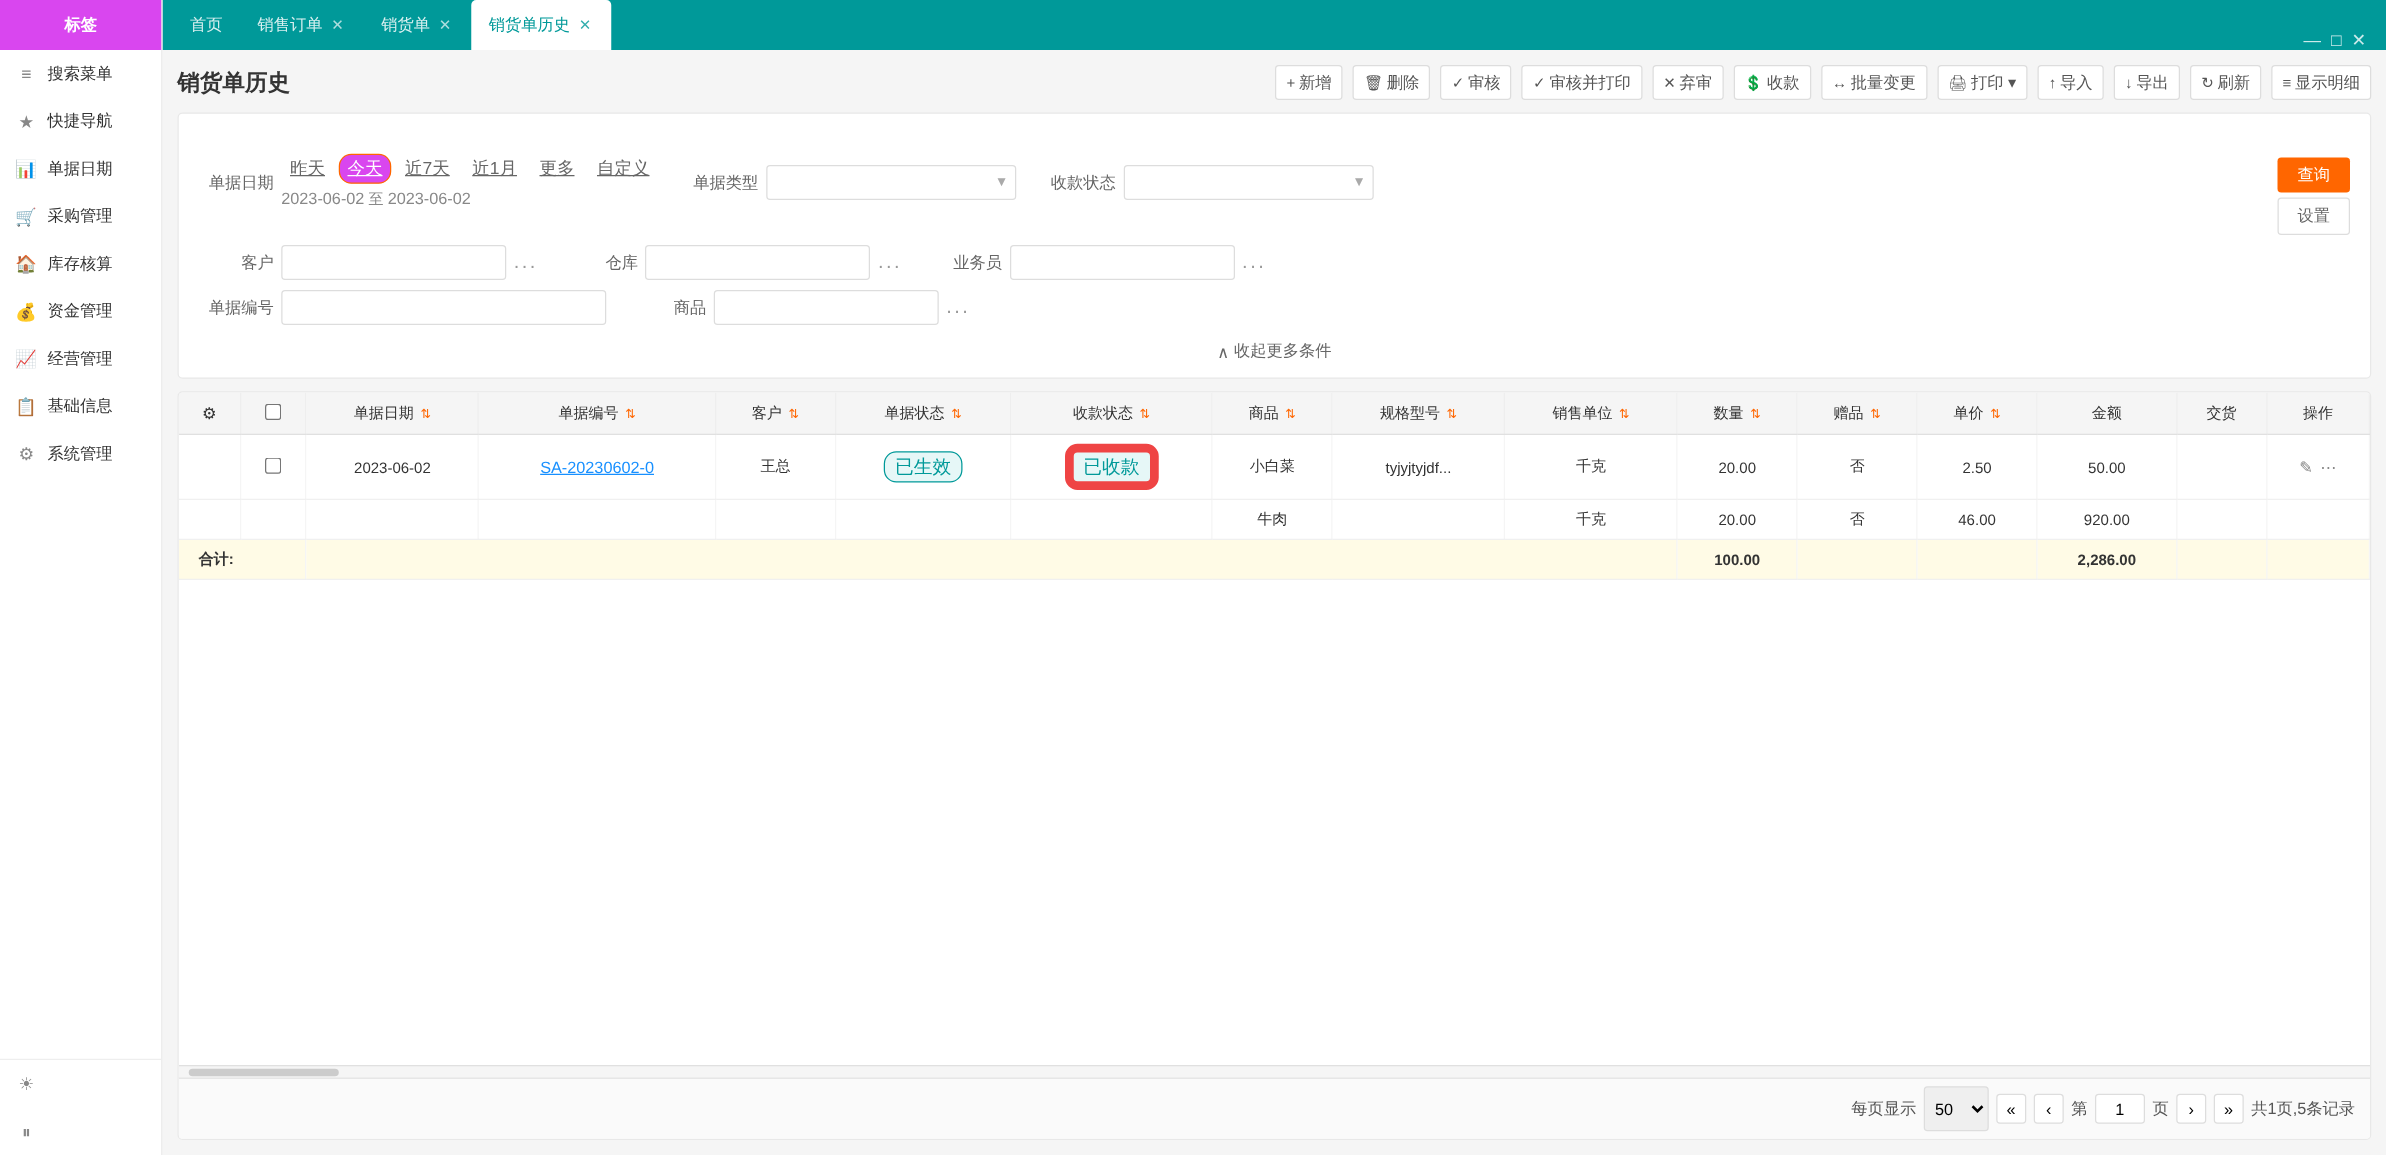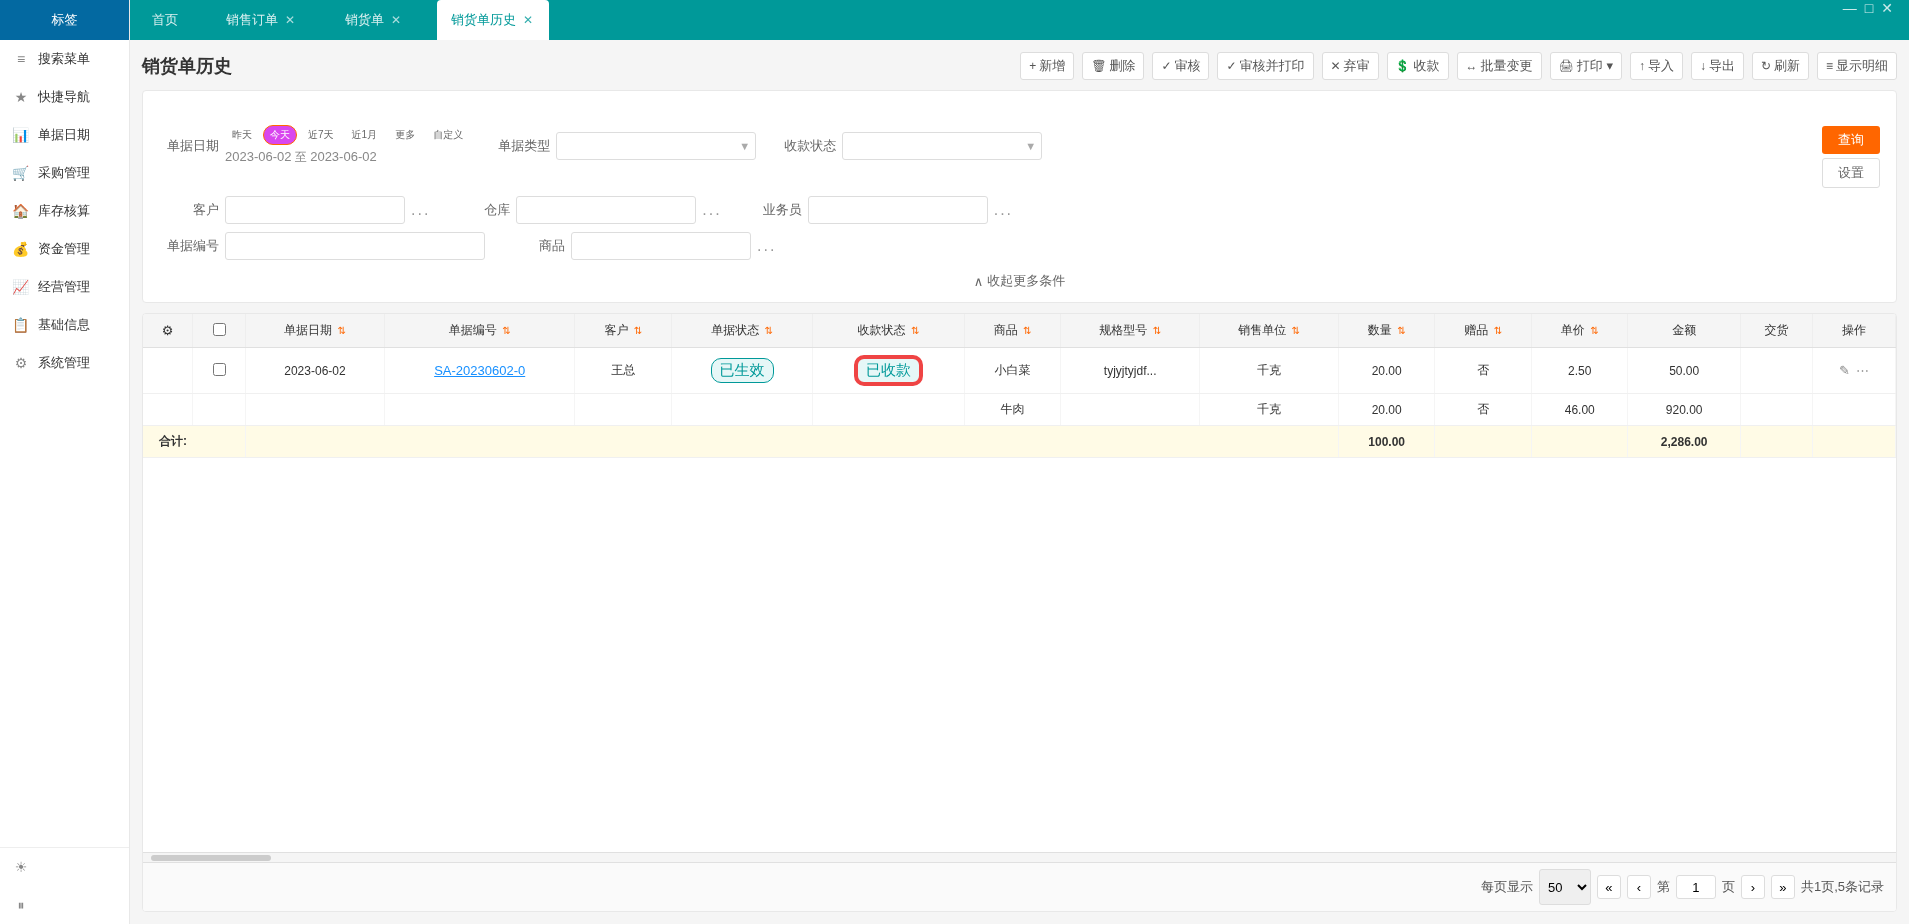--- a/index.html
+++ b/index.html
@@ -1,20 +1,20 @@
 <!DOCTYPE html>
 <html><head>
   <meta charset="utf-8">
   <style>
     * { box-sizing: border-box; margin: 0; padding: 0; font-family: "Microsoft YaHei", Arial, sans-serif; font-size: 13px; }
     body { display: flex; height: 924px; overflow: hidden; background: #f5f5f5; }
     
     
     .sidebar { width: 130px; background: #fff; border-right: 1px solid #e8e8e8; display: flex; flex-direction: column; flex-shrink: 0; }
-    .sidebar-logo { height: 40px; background: #0369a1; display: flex; align-items: center; justify-content: center; color: white; font-size: 12px; font-weight: normal; }
+    .sidebar-logo { height: 40px; background: #d946ef; display: flex; align-items: center; justify-content: center; color: white; font-size: 12px; font-weight: bold; }
     .sidebar-item { display: flex; align-items: center; padding: 10px 12px; cursor: pointer; color: #333; gap: 8px; }
     .sidebar-item .icon { width: 18px; height: 18px; display: inline-flex; align-items: center; justify-content: center; color: #888; font-size: 14px; }
     .sidebar-item .label { font-size: 13px; }
     .sidebar-bottom { margin-top: auto; border-top: 1px solid #eee; }
     
     
     .main { flex: 1; display: flex; flex-direction: column; overflow: hidden; }
     
     
     .content { flex: 1; display: flex; flex-direction: column; overflow: hidden; padding: 12px; background: #f5f5f5; }
@@ -27,58 +27,58 @@
     .toolbar-btn .btn-icon { font-size: 12px; }
     
     
     .filter-area { background: white; padding: 12px 16px; border-radius: 4px; margin-bottom: 10px; border: 1px solid #e8e8e8; }
     .filter-row { display: flex; align-items: center; gap: 20px; margin-bottom: 8px; flex-wrap: wrap; }
     .filter-item { display: flex; align-items: center; gap: 6px; }
     .filter-label { color: #666; white-space: nowrap; min-width: 60px; text-align: right; }
     .filter-input { height: 28px; padding: 0 8px; border: 1px solid #ddd; border-radius: 3px; width: 180px; color: #333; }
     .filter-select { height: 28px; padding: 0 8px; border: 1px solid #ddd; border-radius: 3px; width: 200px; color: #333; background: white; }
     .date-quick { display: flex; align-items: center; gap: 4px; margin-bottom: 4px; }
-    .date-quick-btn { padding: 2px 6px; border-radius: 3px; cursor: pointer; font-size: 10px; color: #666; border: 1px solid transparent; }
+    .date-quick-btn { padding: 2px 6px; border-radius: 3px; cursor: pointer; font-size: 14px; color: #666; border: 1px solid transparent; text-decoration: underline; }
     .date-quick-btn.active { background: #d946ef; color: white; border-color: #ff6600; border-radius: 10px; }
     .date-text { font-size: 12px; color: #888; }
     .filter-ellipsis { color: #999; cursor: pointer; font-size: 16px; letter-spacing: 2px; }
     .collapse-btn { display: flex; align-items: center; justify-content: center; color: #666; cursor: pointer; font-size: 12px; gap: 4px; width: 100%; padding-top: 4px; }
     .query-btn { background: #ff6600; color: white; border: none; padding: 5px 16px; border-radius: 3px; cursor: pointer; font-size: 13px; }
     .settings-btn { background: white; color: #666; border: 1px solid #ddd; padding: 5px 12px; border-radius: 3px; cursor: pointer; font-size: 13px; }
     
     
     .table-container { flex: 1; background: white; border: 1px solid #e8e8e8; border-radius: 4px; display: flex; flex-direction: column; overflow: hidden; }
     .table-wrap { flex: 1; overflow: auto; }
     table { width: 100%; border-collapse: collapse; }
     thead tr { background: #f5f5f5; }
     th { padding: 8px 8px; border-bottom: 1px solid #e0e0e0; border-right: 1px solid #eee; color: #333; font-weight: normal; white-space: nowrap; text-align: center; font-size: 12px; }
     td { padding: 7px 8px; border-bottom: 1px solid #f0f0f0; border-right: 1px solid #f5f5f5; text-align: center; color: #333; font-size: 12px; }
     .sort-icon { color: #ff6600; margin-left: 2px; font-size: 10px; }
     .status-badge { display: inline-block; padding: 2px 8px; border-radius: 10px; font-size: 15px; }
     .status-active { background: #e6f7f7; color: #009999; border: 1px solid #009999; }
-    .status-collected { background: #e6f7f7; color: #009999; border: 4px solid #ef4444; }
+    .status-collected { background: #e6f7f7; color: #009999; border: 7px solid #ef4444; }
     .link-text { color: #1890ff; cursor: pointer; text-decoration: underline; }
     .action-icons { display: flex; gap: 6px; justify-content: center; }
     .action-icon { color: #888; cursor: pointer; font-size: 13px; }
     
     
     .table-footer { border-top: 1px solid #e0e0e0; padding: 6px 12px; background: #fafafa; display: flex; align-items: center; justify-content: space-between; }
     .pagination { display: flex; align-items: center; gap: 6px; font-size: 12px; color: #555; }
     .page-btn { width: 24px; height: 24px; display: flex; align-items: center; justify-content: center; border: 1px solid #ddd; border-radius: 3px; cursor: pointer; background: white; }
     .page-input { width: 40px; height: 24px; text-align: center; border: 1px solid #ddd; border-radius: 3px; }
     .page-size-select { height: 36px; border: 1px solid #ddd; border-radius: 3px; padding: 0 4px; }
     
     
     .summary-row td { background: #fffbe6; font-weight: bold; }
     
     
     .table-wrap::-webkit-scrollbar { height: 8px; width: 6px; }
     .table-wrap::-webkit-scrollbar-track { background: #f1f1f1; }
     .table-wrap::-webkit-scrollbar-thumb { background: #ccc; border-radius: 4px; }
-    .tab-bar-header { height: 40px; background: #009999; display: flex; align-items: flex-start; padding: 0 8px; gap: 20px; }
+    .tab-bar-header { height: 40px; background: #009999; display: flex; align-items: flex-end; padding: 0 8px; gap: 0; }
     .tab-item { height: 100%; padding: 0 14px; display: flex; align-items: center; gap: 5px; cursor: pointer; color: rgba(255,255,255,0.85); font-size: 13px; }
     .tab-item.active { background: white; color: #009999; border-radius: 4px 4px 0 0; }
     .tab-item .tab-label { }
     .tab-item .tab-close { font-size: 12px; opacity: 0.8; width: 14px; height: 14px; display: flex; align-items: center; justify-content: center; border-radius: 50%; }
     .window-controls { margin-left: auto; display: flex; gap: 8px; align-items: center; color: white; padding-right: 8px; }
     .win-btn { cursor: pointer; font-size: 14px; opacity: 0.8; }
   </style>
 </head>
 <body>
 

